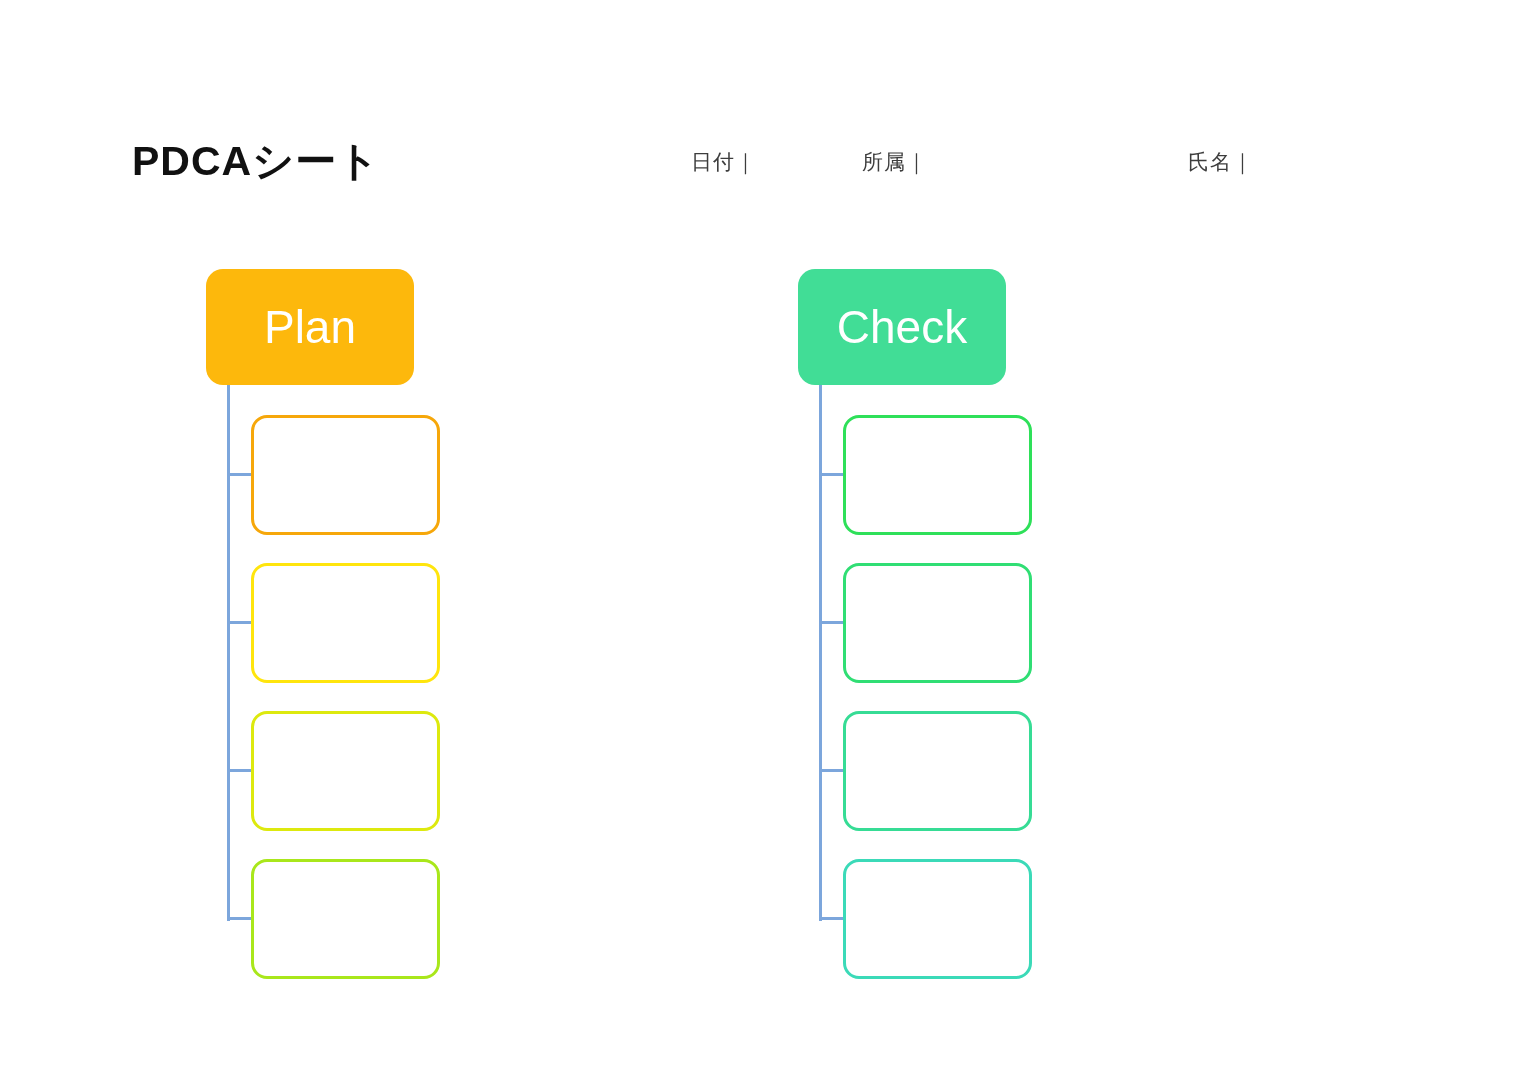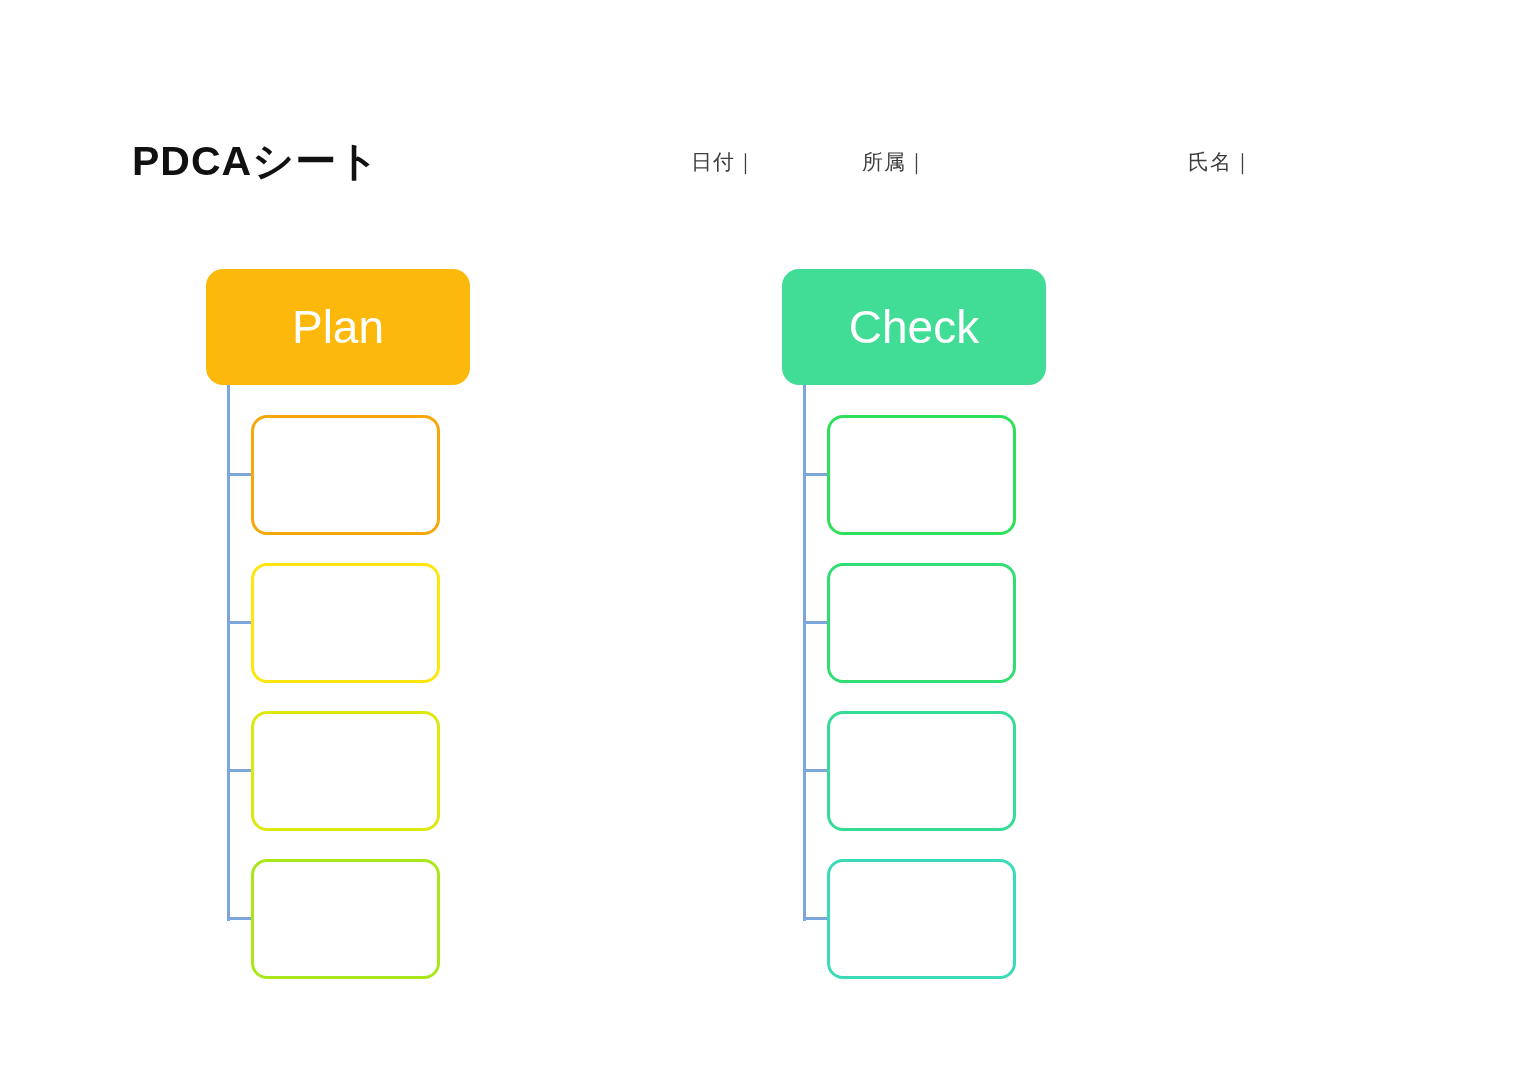--- a/index.html
+++ b/index.html
@@ -34,27 +34,27 @@
   .meta-name { left: 1156px; }
 
   .col {
     position: absolute;
     top: 229px;
     width: 236px;
     height: 715px;
   }
   .col-0 { left: 166px; }
   .col-1 { left: 461px; }
-  .col-2 { left: 742px; }
+  .col-2 { left: 758px; }
   .col-3 { left: 1053px; }
 
   .hdr {
     position: absolute;
     top: 0; left: 0;
-    width: 264px;
+    width: 208px;
     height: 116px;
     border-radius: 17px;
     display: flex;
     align-items: center;
     justify-content: center;
   }
   .hdr span {
     color: #ffffff;
     font-size: 46px;
     line-height: 1;

